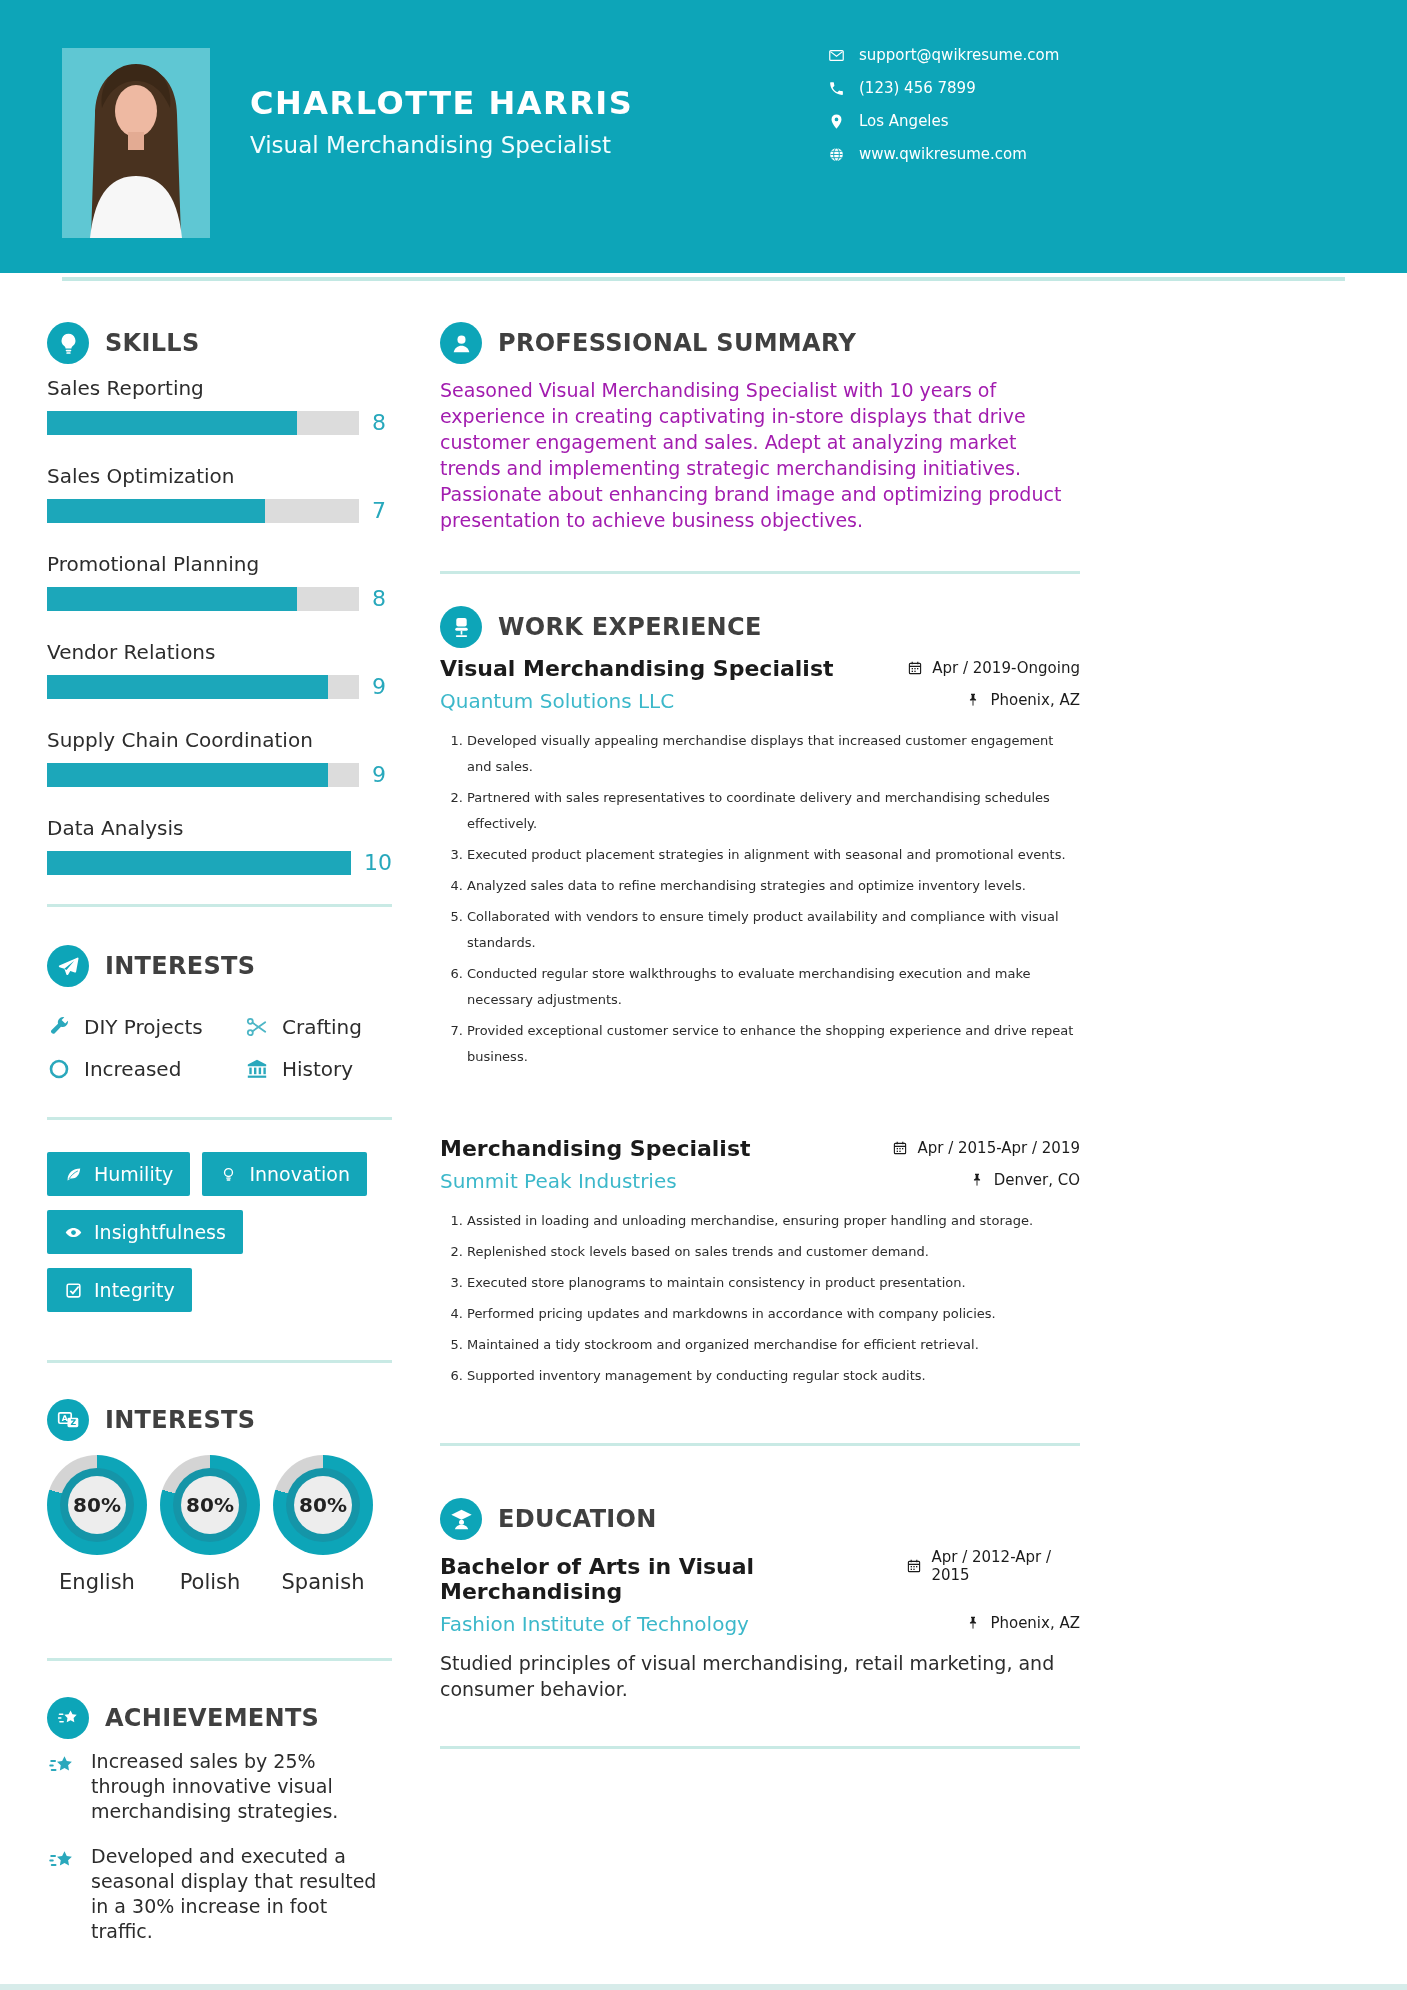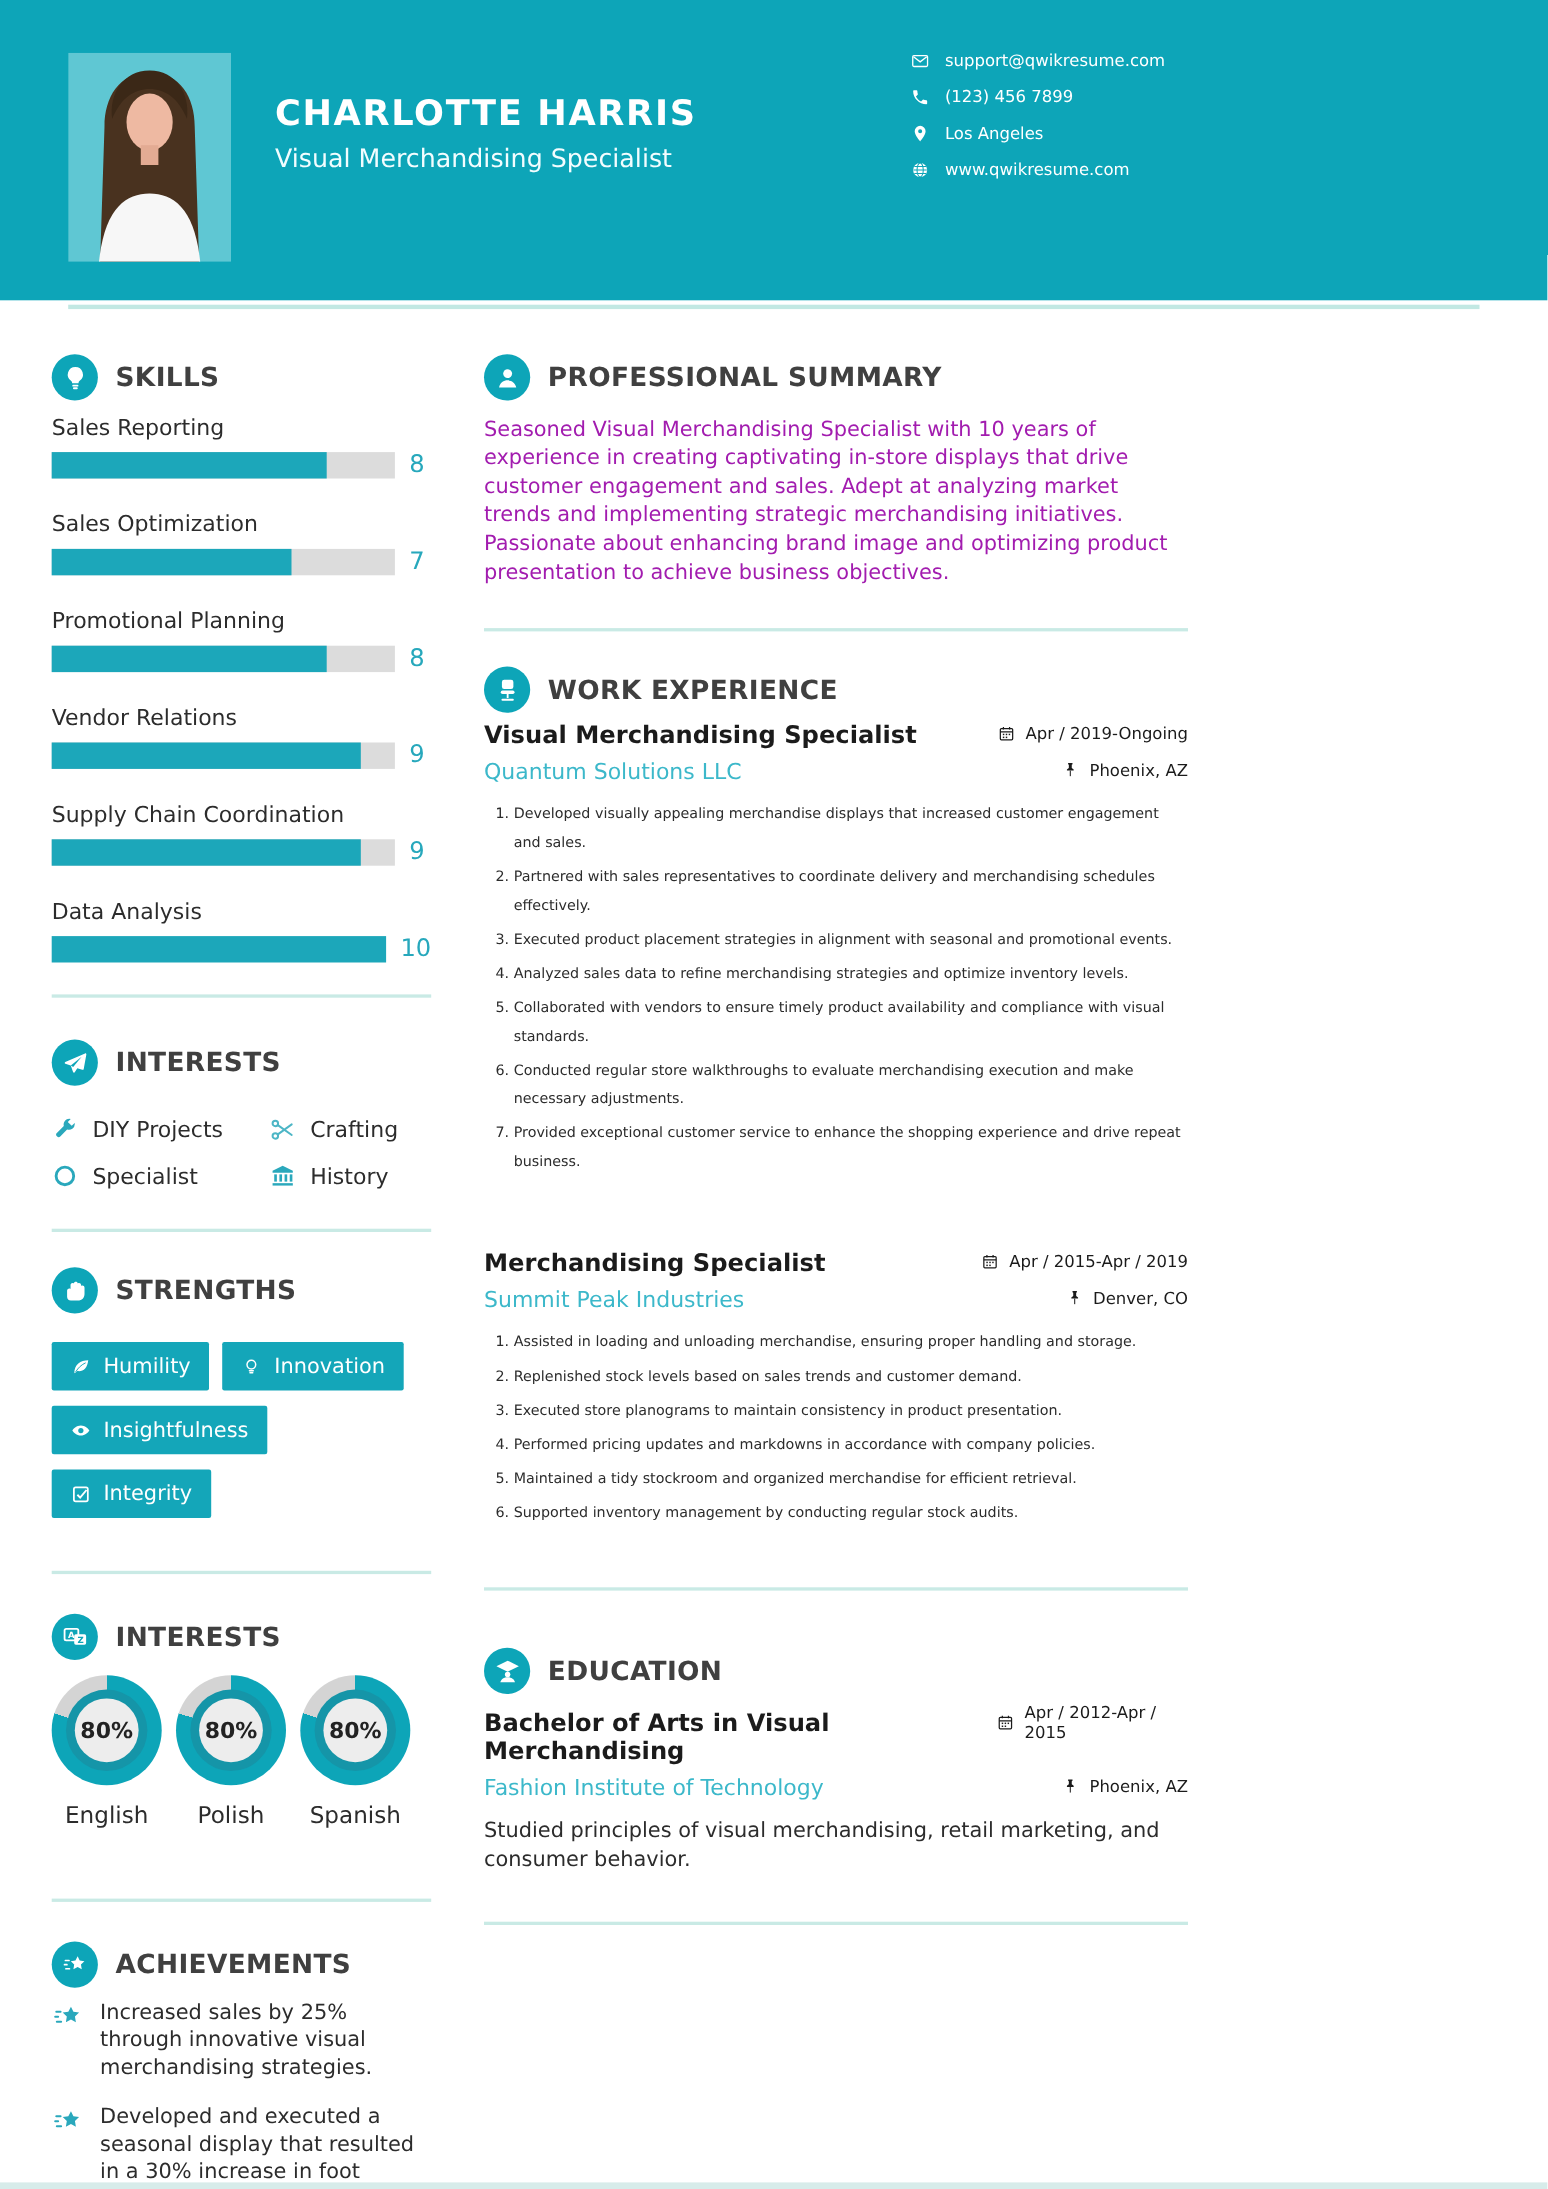--- a/index.html
+++ b/index.html
@@ -240,49 +240,41 @@
                   <circle cx="5.3" cy="17.7" r="2.5"></circle>
                   <path d="M7.6 7.8L20.2 16.8M7.6 16.2L20.2 7.2"></path>
                 </g>
               </svg>
             <span>Crafting</span>
           </div>
           <div class="interest">
             <svg class="ii" viewBox="0 0 24 24">
                 <circle cx="12" cy="12" r="8" fill="none" stroke="#2aa8bc" stroke-width="2.6"></circle>
               </svg>
-            <span>Specialist</span>
+            <span>Increased</span>
           </div>
           <div class="interest">
             <svg class="ii" viewBox="0 0 24 24">
                 <g fill="#2aa8bc">
                   <path d="M12 2.8l9.2 4.6v1.8H2.8V7.4z"></path>
                   <rect x="4.3" y="10.6" width="2.4" height="6.6"></rect>
                   <rect x="9" y="10.6" width="2.4" height="6.6"></rect>
                   <rect x="13.7" y="10.6" width="2.4" height="6.6"></rect>
                   <rect x="18.4" y="10.6" width="2.4" height="6.6"></rect>
                   <rect x="2.8" y="18.6" width="18.4" height="2.2"></rect>
                 </g>
               </svg>
             <span>History</span>
           </div>
         </div>
       </section>
 
       <div class="rule mt36"></div>
 
       <section class="mt32">
-        <div class="sec-head">
-          <span class="sec-icon">
-            <svg viewBox="0 0 24 24">
-                <path d="M8.2 20.5c-2.2 0-3.4-1.6-3.4-3.4v-5.2c0-1 .8-1.9 1.9-1.9.4 0 .8.1 1.1.4V7c0-1 .8-1.8 1.8-1.8.4 0 .7.1 1 .3.2-.8.9-1.4 1.8-1.4s1.6.6 1.8 1.4c.3-.2.6-.3 1-.3 1 0 1.8.8 1.8 1.8v.7c.3-.3.7-.4 1.1-.4 1 0 1.9.8 1.9 1.9v5.5c0 3.2-2.2 5.8-5.8 5.8z" fill="#fff"></path>
-              </svg>
-          </span>
-          <h2>STRENGTHS</h2>
-        </div>
         <div class="chips">
           <span class="chip">
             <svg viewBox="0 0 24 24">
                 <path d="M4.5 19.5C4.5 9.5 11.5 4.5 20.5 4.5c-1 9.5-6 13.5-12.5 12.5-1 1-2.2 2-3.5 2.5z" fill="#fff"></path>
                 <path d="M6 18C9 13 13 9.5 17.5 7.5" stroke="#14a6b9" stroke-width="1.1" fill="none"></path>
               </svg>
             <span>Humility</span>
           </span>
           <span class="chip">
             <svg viewBox="0 0 24 24">

